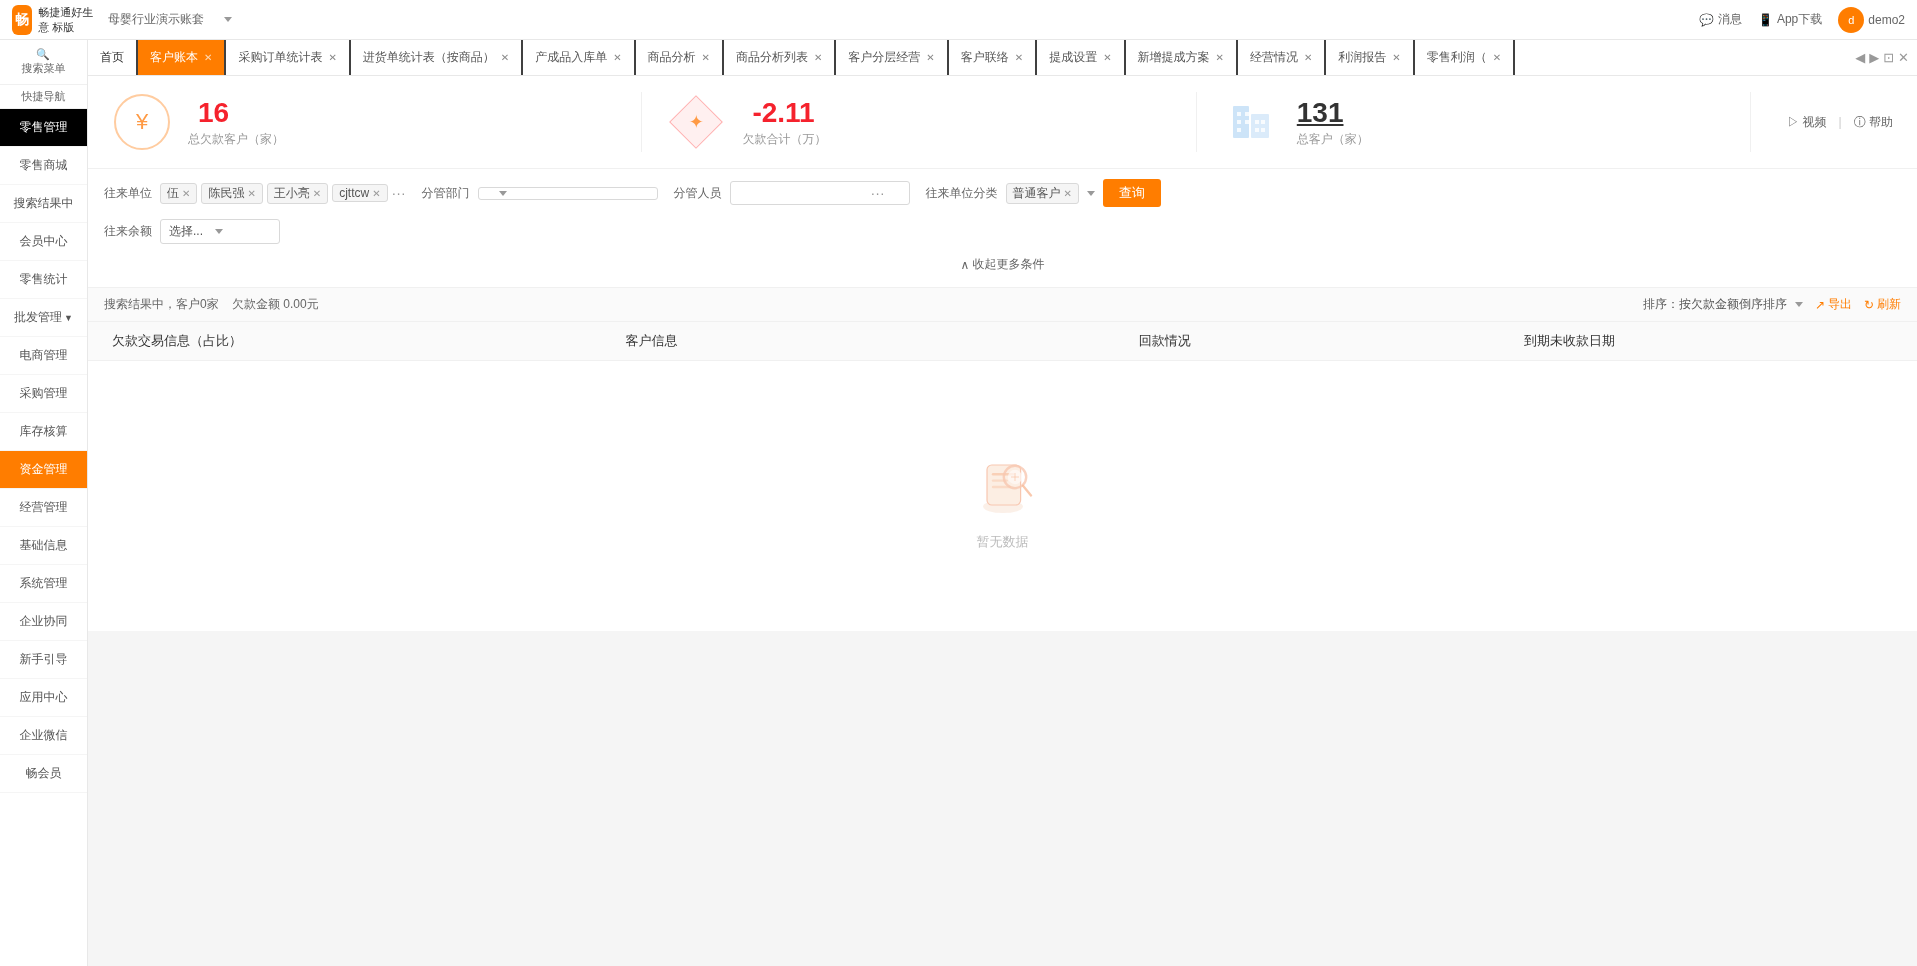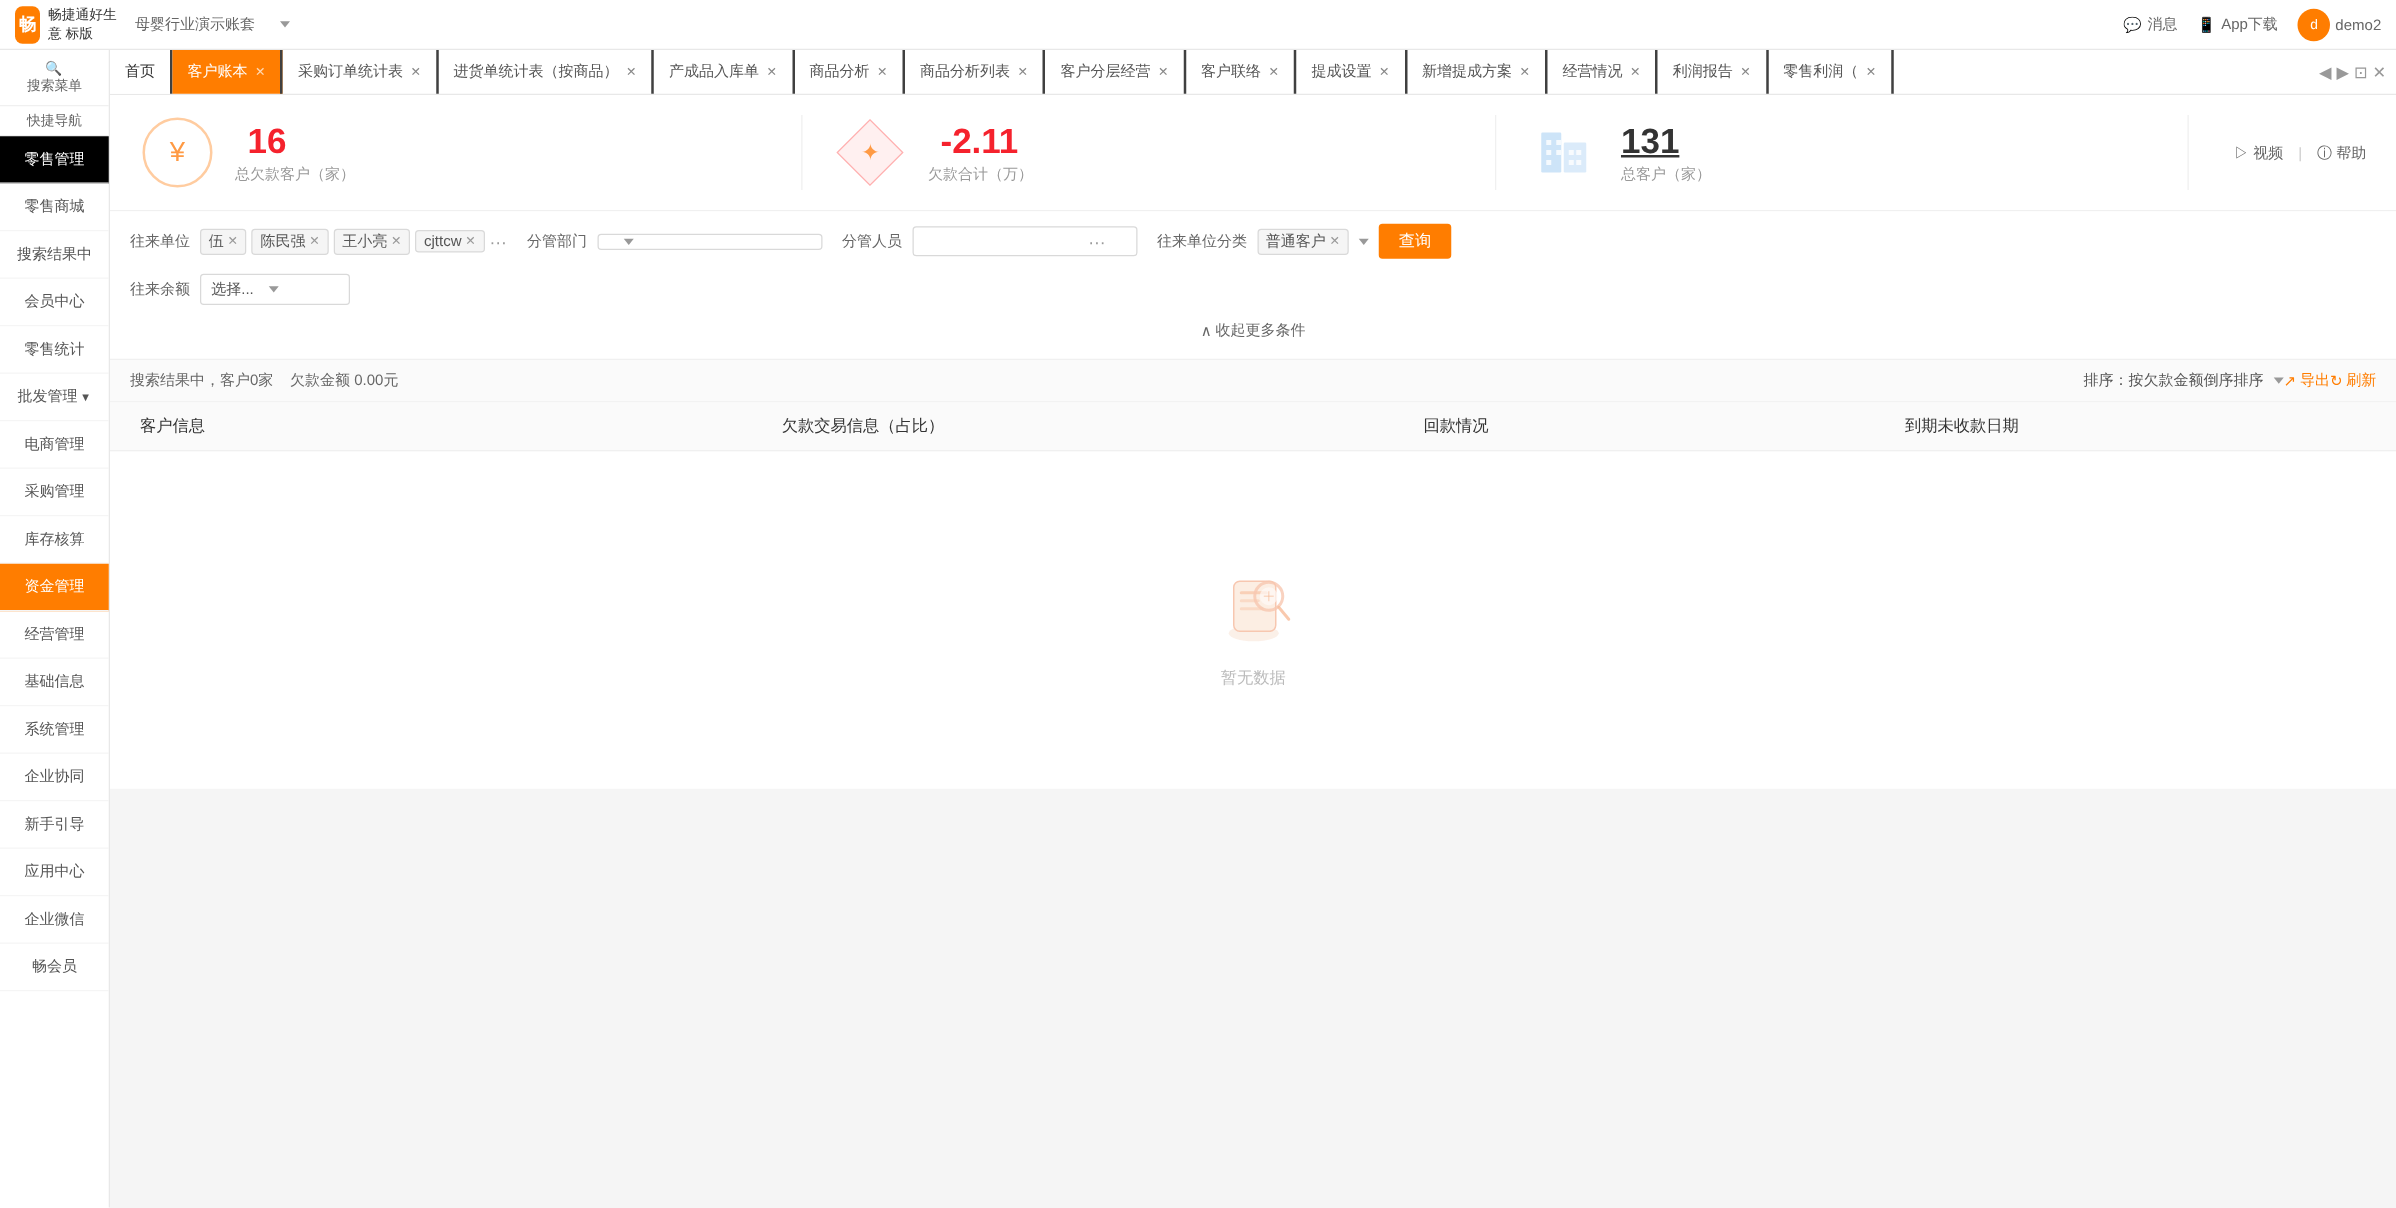--- a/index.html
+++ b/index.html
@@ -242,21 +242,21 @@
     .result-bar {
       background: #fafafa;
       padding: 8px 16px;
       display: flex;
       align-items: center;
       justify-content: space-between;
       border-bottom: 1px solid #f0f0f0;
       font-size: 12px; color: #666;
     }
     .result-bar-right {
-      display: flex; align-items: flex-end; 
+      display: flex; align-items: flex-end; gap: 12px;
     }
     .sort-select {
       display: flex; align-items: center; gap: 4px;
       cursor: pointer; color: #555;
     }
     .action-btn {
       display: flex; align-items: center; gap: 3px;
       cursor: pointer; color: #ff7d00;
     }
 
@@ -636,22 +636,22 @@
       </div>
       <div class="action-btn">
         <span>↻</span>
         <span>刷新</span>
       </div>
     </div>
   </div>
 
   <div class="data-table">
     <div class="table-header">
+      <div class="table-header-cell">欠款交易信息（占比）</div>
       <div class="table-header-cell">客户信息</div>
-      <div class="table-header-cell">欠款交易信息（占比）</div>
       <div class="table-header-cell">回款情况</div>
       <div class="table-header-cell">到期未收款日期</div>
     </div>
 
     <div class="empty-state">
       <svg class="empty-icon" viewBox="0 0 100 100">
 
         <ellipse cx="50" cy="82" rx="25" ry="8" fill="#f5d5c0" opacity="0.5"></ellipse>
         <rect x="30" y="30" width="42" height="50" rx="6" fill="#fbe8d8" stroke="#f5b090" stroke-width="1.5"></rect>
         <rect x="36" y="40" width="28" height="3" rx="1.5" fill="#f5a070" opacity="0.6"></rect>

